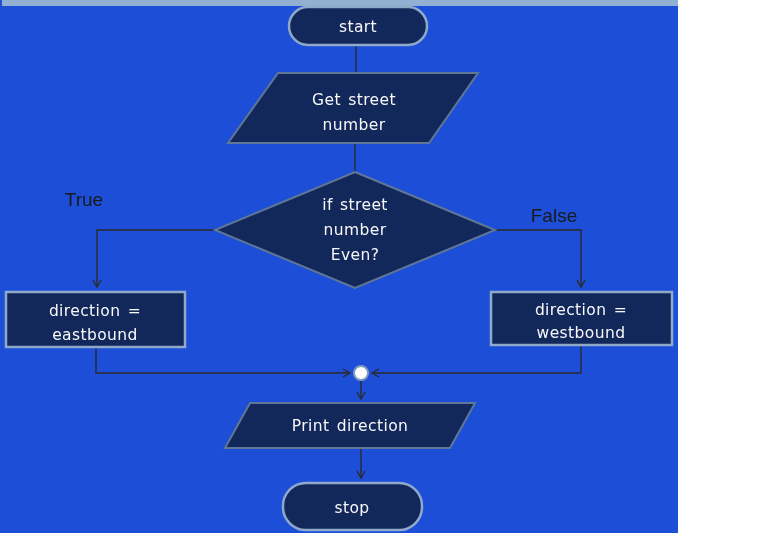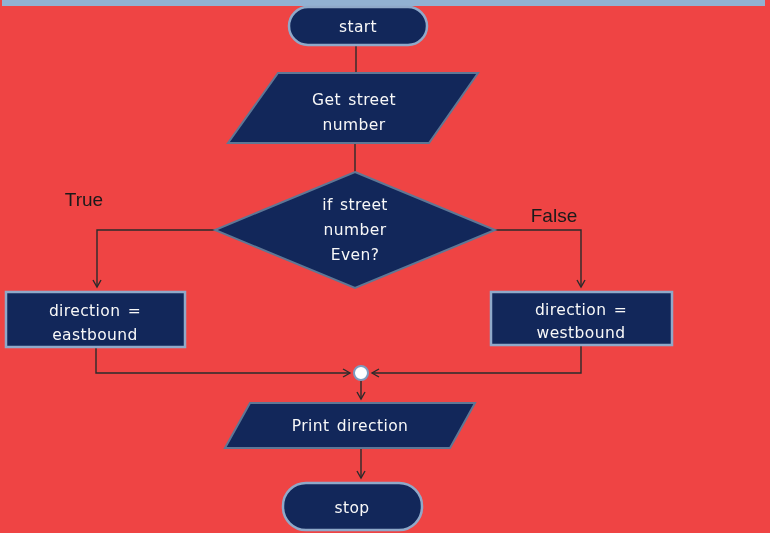--- a/index.html
+++ b/index.html
@@ -2,23 +2,23 @@
 <html><head>
 <meta charset="utf-8">
 <style>
   html, body {
     margin: 0;
     padding: 0;
     background: #ffffff;
   }
   .stage {
     position: relative;
-    width: 770px;
+    width: 678px;
     height: 533px;
-    background: #ef4444;
+    background: #1d4ed8;
     overflow: hidden;
   }
   svg { display: block; }
 
   .node-text {
     font-family: "DejaVu Sans", sans-serif;
     font-size: 15.5px;
     fill: #f8f8f8;
     text-anchor: middle;
     letter-spacing: 0.4px;

